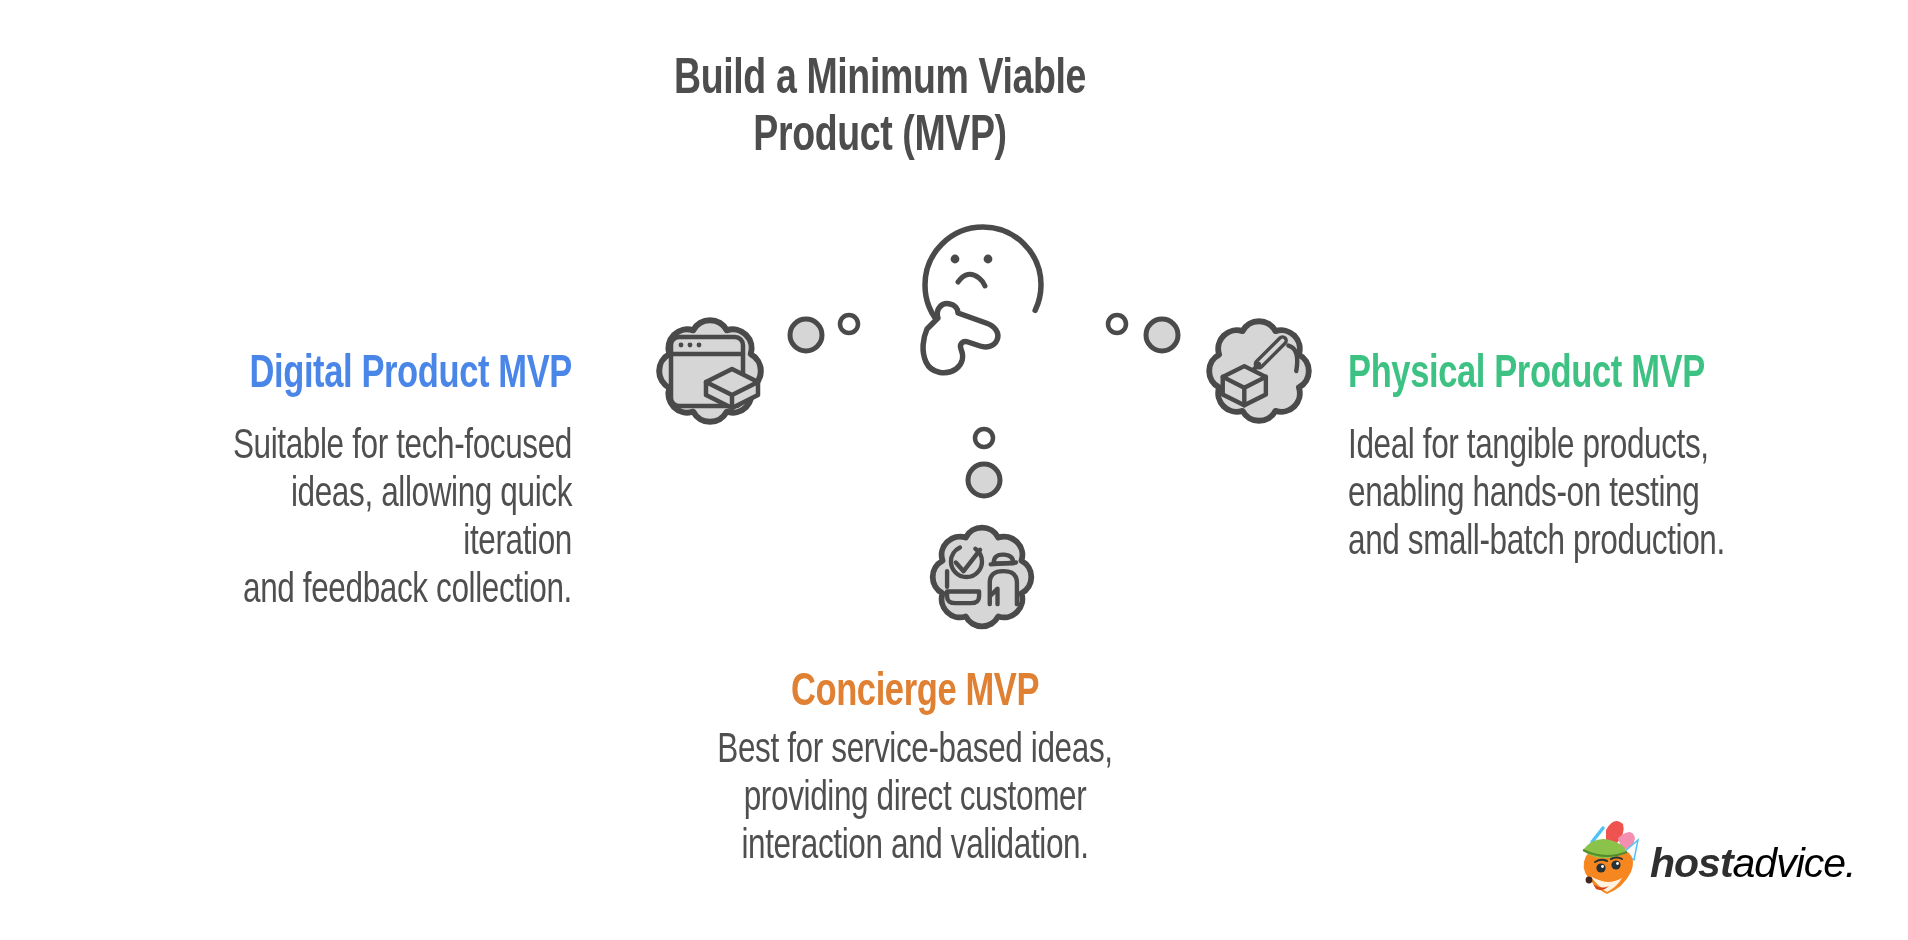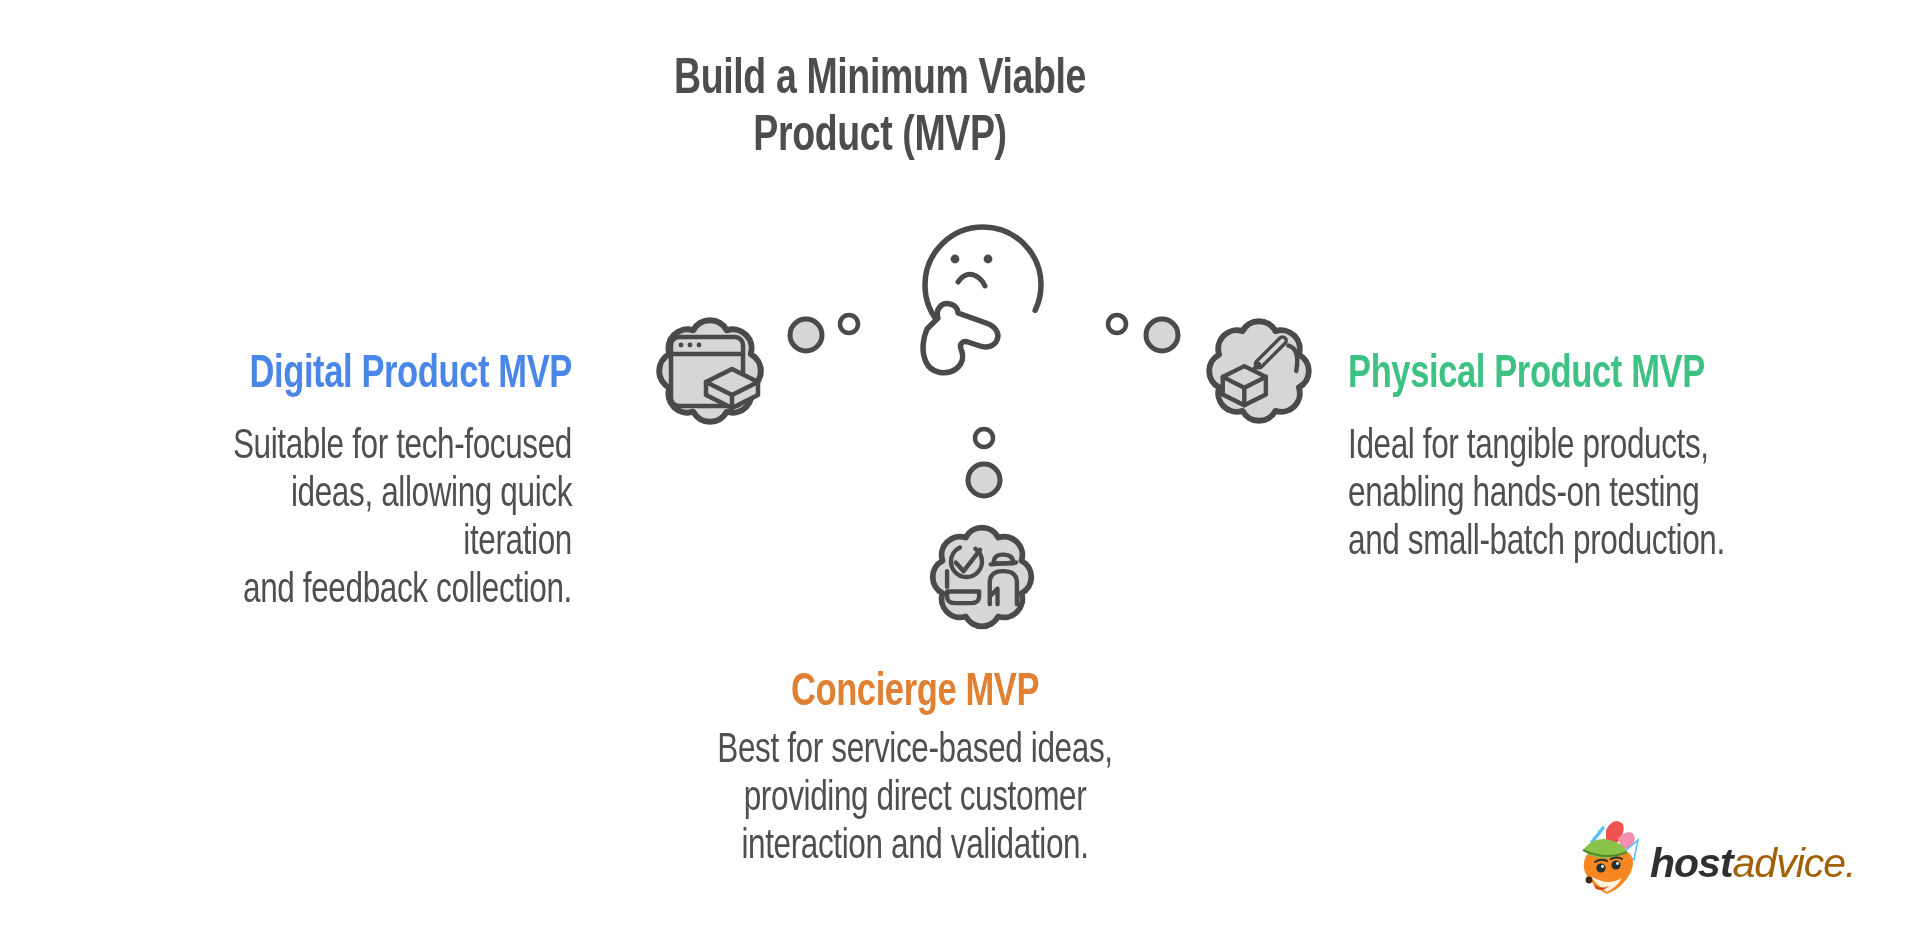--- a/index.html
+++ b/index.html
@@ -27,21 +27,21 @@
   #branch-concierge{
     left:640px;top:664px;width:550px;text-align:center;
     transform:scaleX(.75);transform-origin:50% 0;
   }
   #branch-concierge .branch-heading{margin-bottom:10px;}
   #logo-text{
     left:1650px;top:841px;font-style:italic;font-size:41px;line-height:44px;
     color:#2F2F2F;letter-spacing:-1px;white-space:nowrap;
   }
   #logo-text .bold{font-weight:700;text-align:right;}
-  #logo-text .light{font-weight:400;color:#a16207;margin-top:20px;}
+  #logo-text .light{font-weight:400;color:#000000;margin-top:20px;}
 </style>
 </head>
 <body>
 
 <div id="stage">
 
   <svg id="art" width="1908" height="940" viewBox="0 0 1908 940">
 
     <g transform="translate(983,285)" stroke="#4A4A4A" fill="none" stroke-linecap="round" stroke-linejoin="round">
       <circle r="58" stroke-width="5.5" pathLength="360" stroke-dasharray="306 54" stroke-dashoffset="280"></circle>

